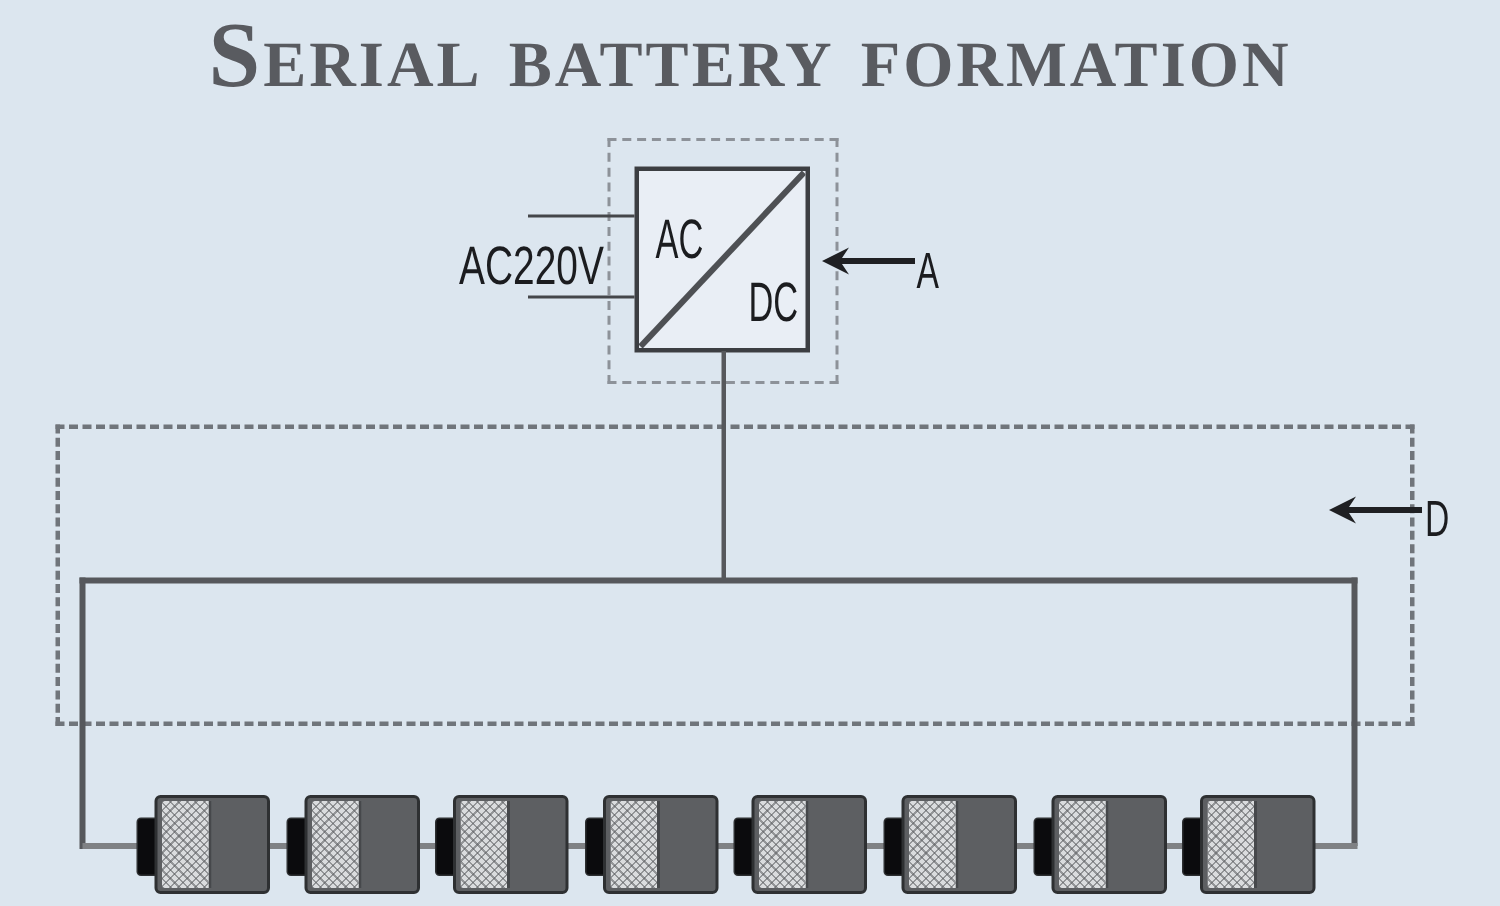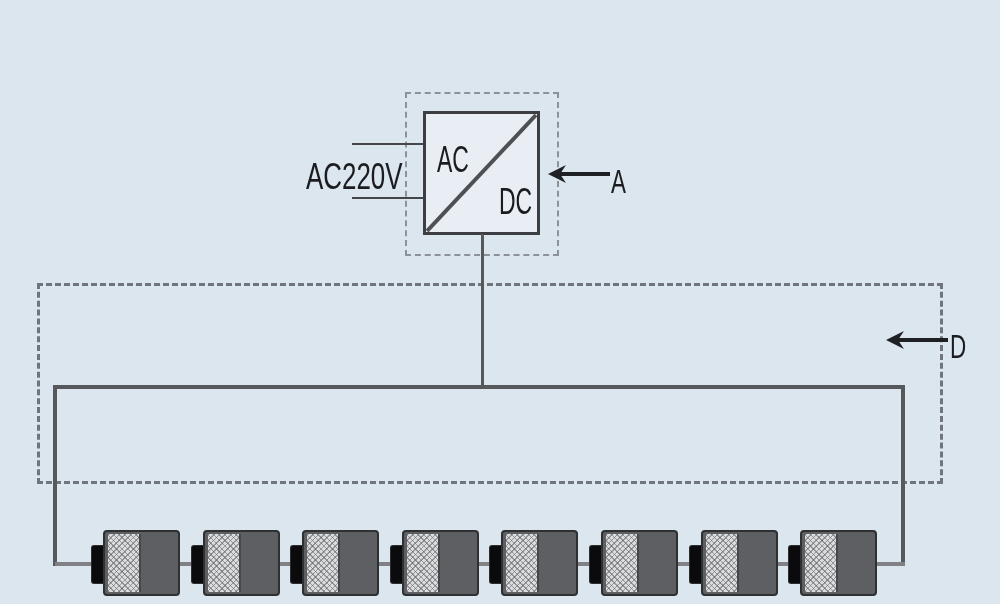--- a/index.html
+++ b/index.html
@@ -73,20 +73,21 @@
       repeating-linear-gradient(45deg, rgba(90,92,95,.55) 0 1px, transparent 1px 4px),
       repeating-linear-gradient(135deg, rgba(90,92,95,.55) 0 1px, transparent 1px 4px);
     border-right:2px solid #46484b;border-radius:2px 0 0 2px;
   }
 </style>
 </head>
 <body>
 
 <div class="canvas">
 
+  <div class="title">Serial battery formation</div>
 
   <div class="dashed-a"></div>
 
   <div class="dashed-d"></div>
 
   <div class="stub stub-top"></div>
   <div class="stub stub-bottom"></div>
   <div class="cond ac220-label">AC220V</div>
 
   <div class="convbox">

